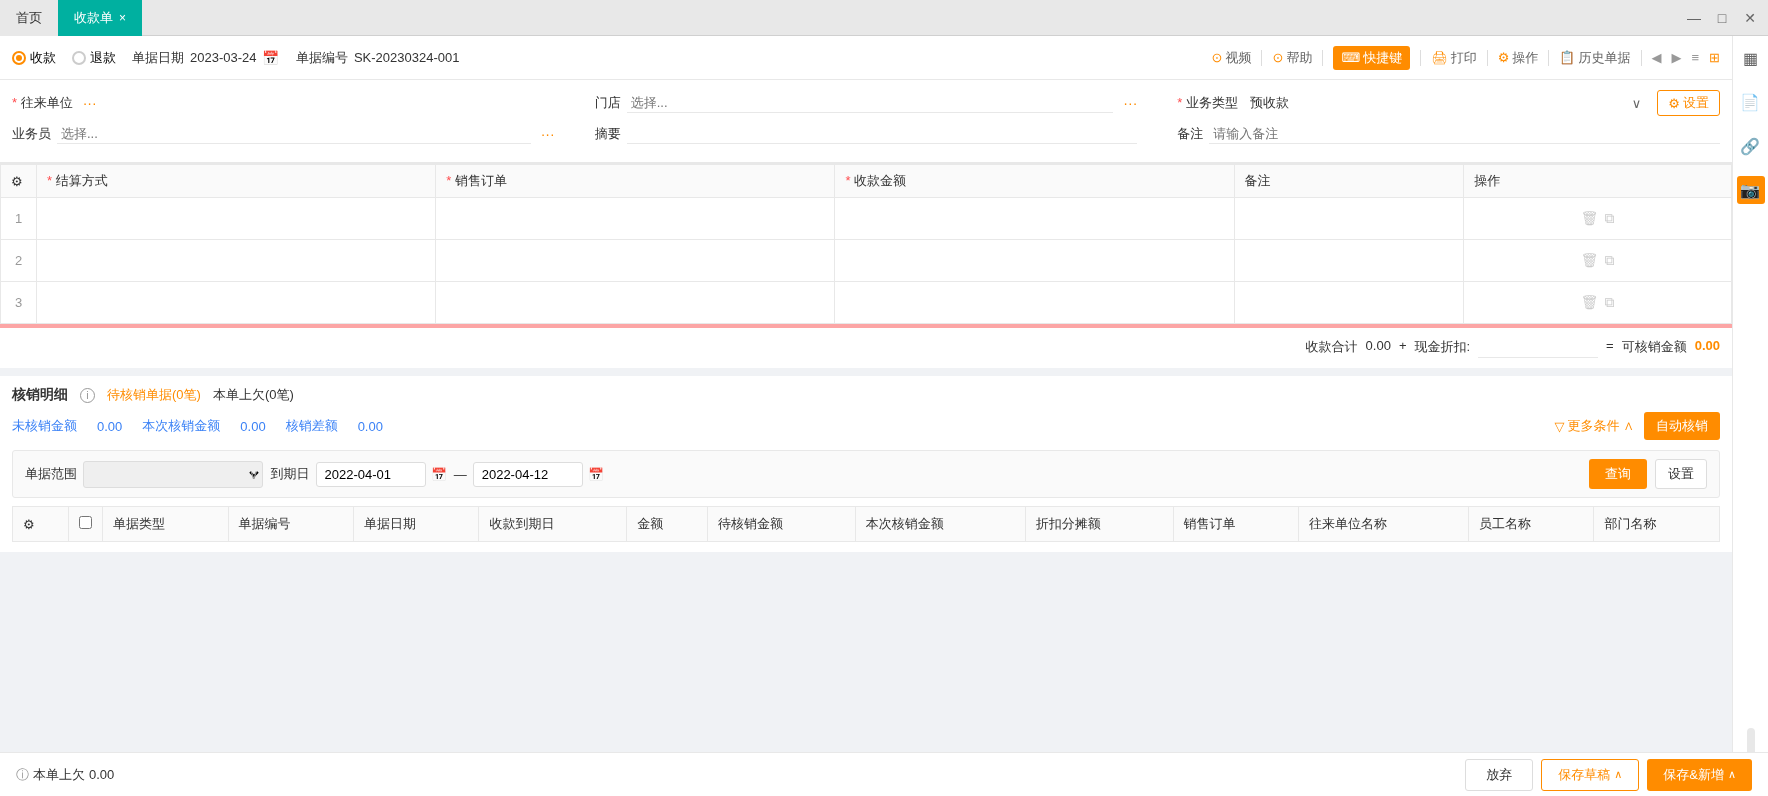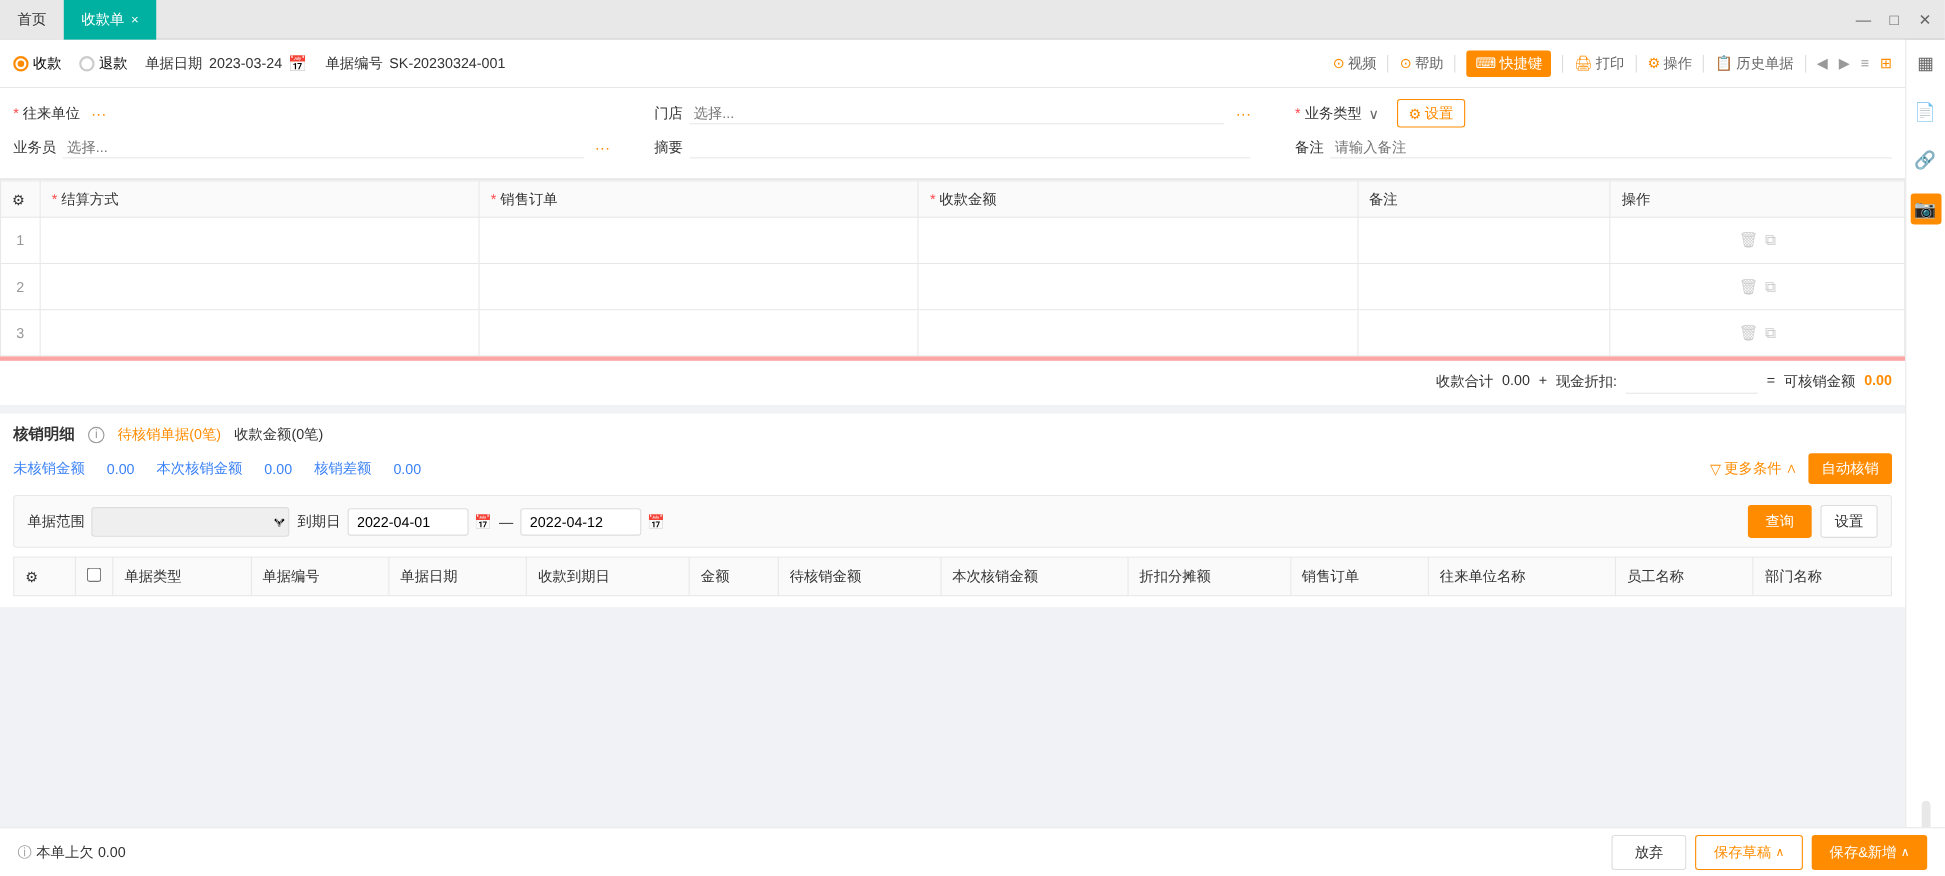--- a/index.html
+++ b/index.html
@@ -194,20 +194,21 @@
         </span>
         <input class="form-input" type="text" style="color: rgb(153, 153, 153);" placeholder="选择...">
         <span class="dots-btn">···</span>
       </div>
 
       <div class="form-field" style="flex:2;margin-left:40px">
         <span class="form-field-label">
           <span class="required">*</span>
           <span>业务类型</span>
         </span>
+        <span style="margin-left:6px;color:#333;flex:1">预收款</span>
         <span class="chevron-down">∨</span>
         <button class="settings-btn" style="margin-left:10px">
           <span>⚙</span>
           <span>设置</span>
         </button>
       </div>
     </div>
     <div class="form-row">
 
       <div class="form-field" style="flex:2">
@@ -310,21 +311,21 @@
   </div>
 
   <div class="reconcile-section">
     <div class="reconcile-header">
       <span class="section-title">核销明细</span>
       <span class="info-icon">i</span>
       <span class="pending-tab">
         <span>待核销单据(0笔)</span>
       </span>
       <span class="done-tab">
-        <span>收款金额(0笔)</span>
+        <span>本单上欠(0笔)</span>
       </span>
     </div>
     <div class="reconcile-stats">
       <div class="stat-item">
         <span>未核销金额</span>
         <span>0.00</span>
       </div>
       <div class="stat-item">
         <span>本次核销金额</span>
         <span>0.00</span>

